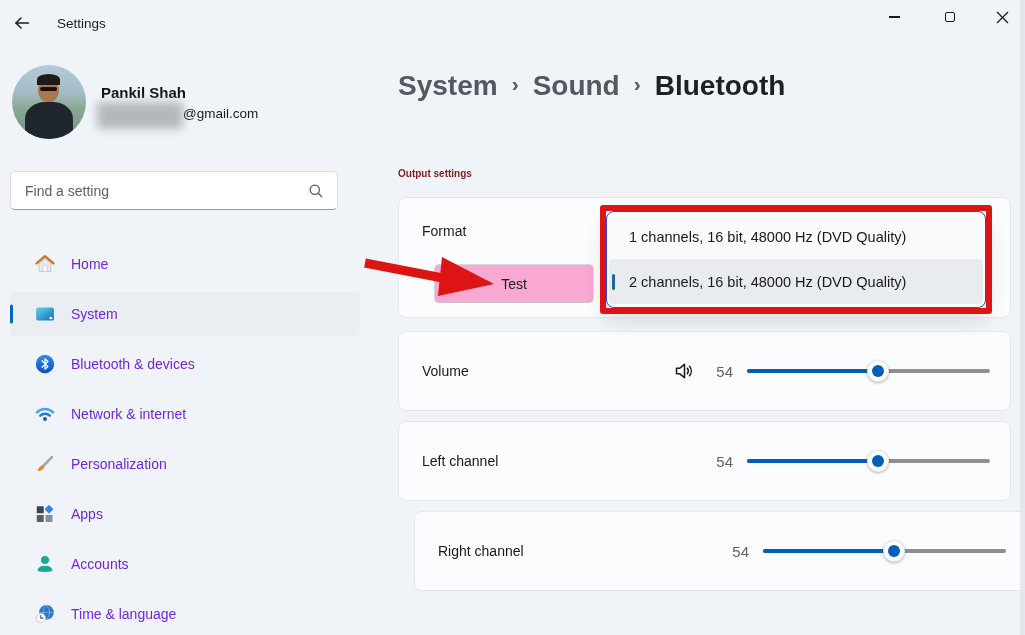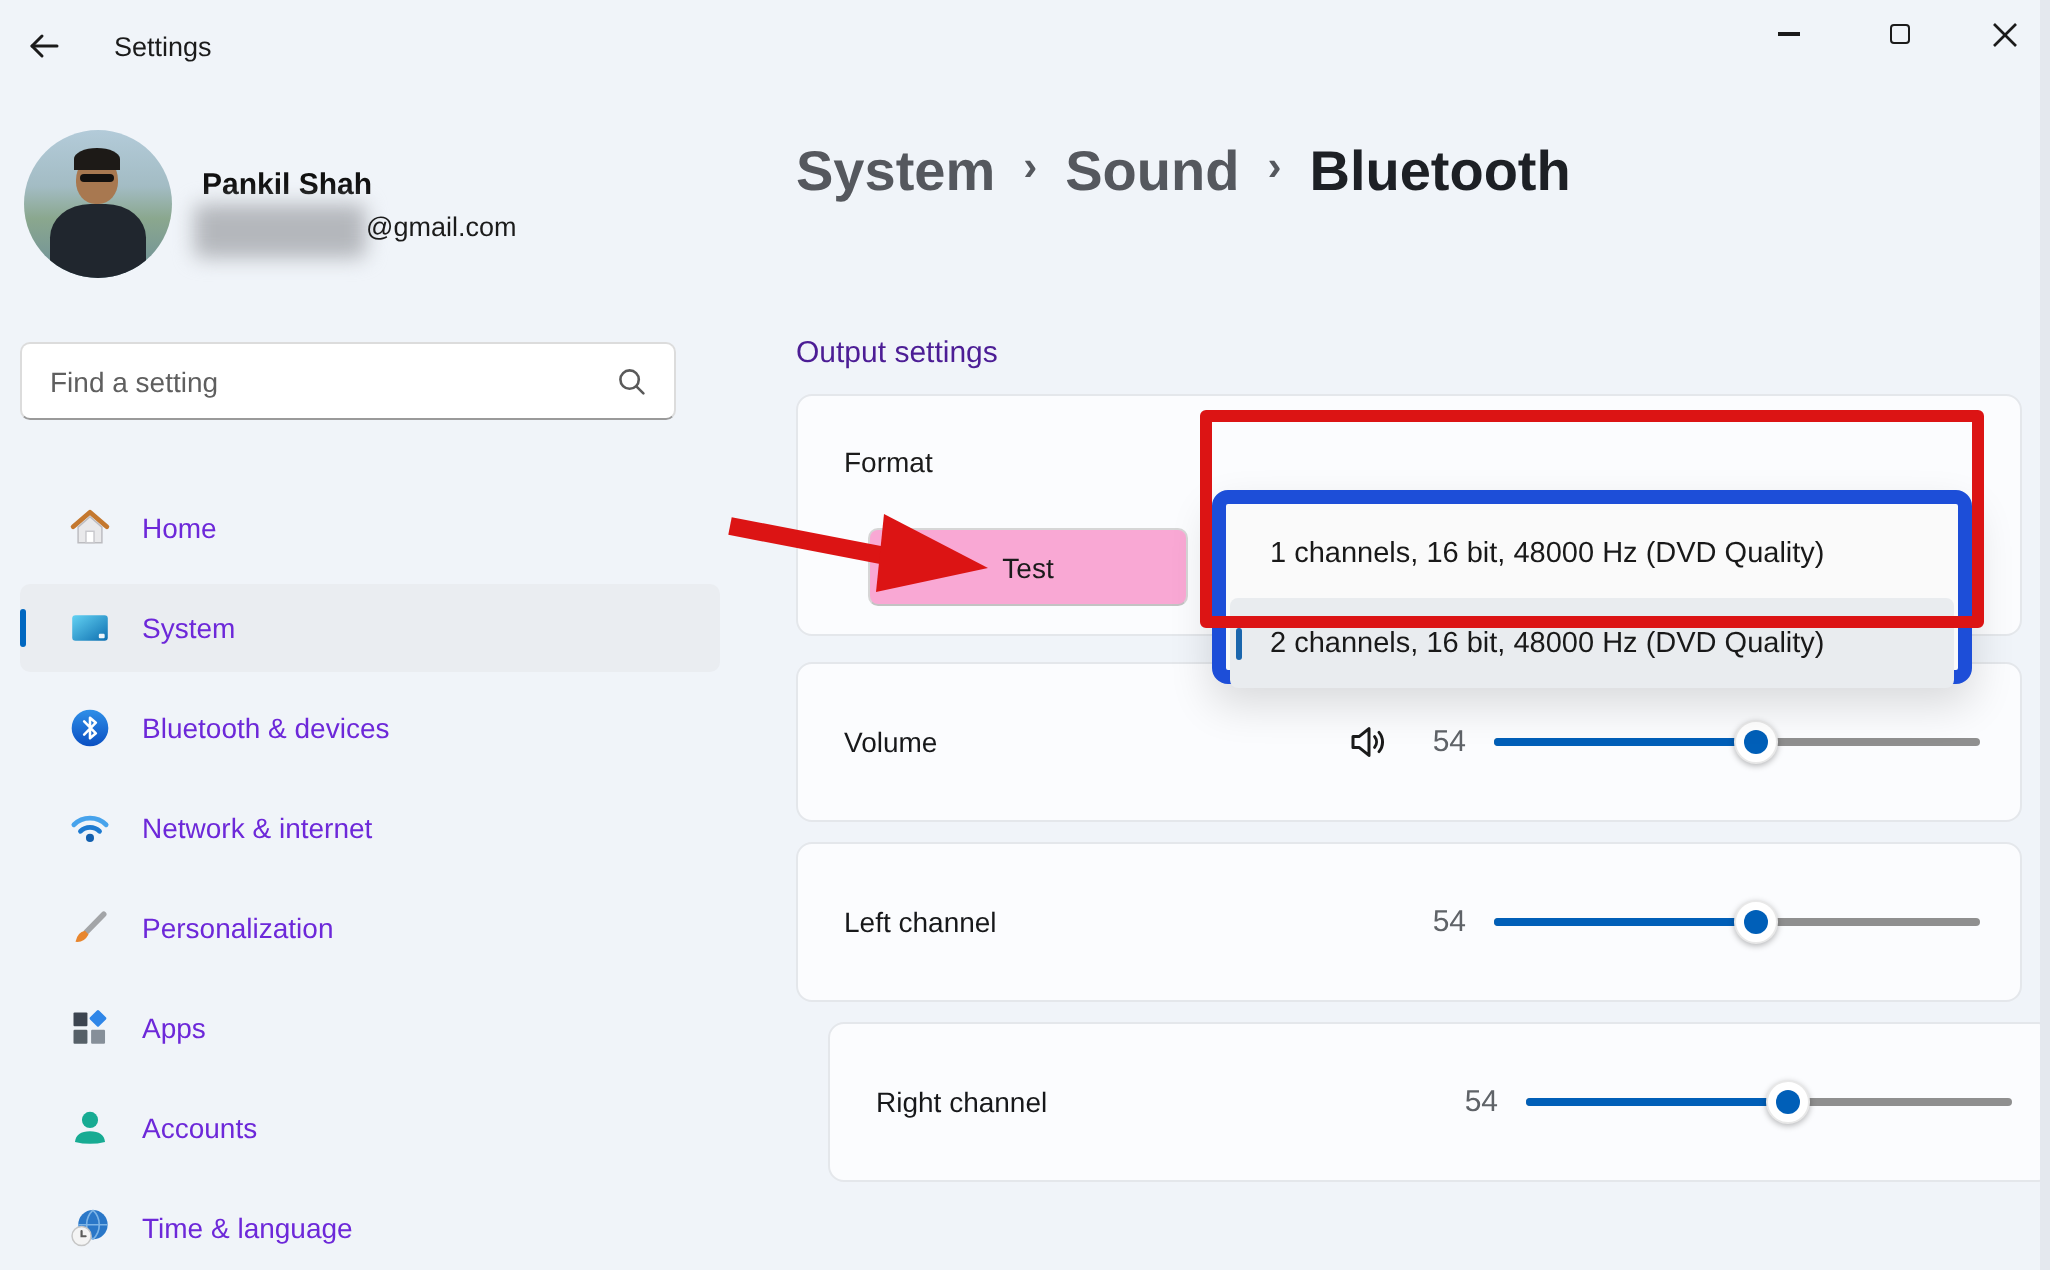--- a/index.html
+++ b/index.html
@@ -44,28 +44,28 @@
   .nav-item.selected { background:var(--selected-item-bg,#eaedf1); }
   .nav-item .pill { position:absolute; left:0; top:50%; transform:translateY(-50%); width:3px; height:19px; border-radius:3px; background:var(--accent,#0067c0); }
   .nav-icon { width:22px; height:22px; display:flex; }
   .nav-label { margin-left:15px; font-size:14px; color:#6d28d9; white-space:nowrap; }
 
   
   .breadcrumb { left:398px; top:70px; font-size:28px; font-weight:600; display:flex; align-items:center; }
   .crumb-dim { color:#55585e; cursor:pointer; }
   .crumb-current { color:#1d2025; }
   .crumb-sep { font-size:21px; color:#55585e; margin:0 14px; position:relative; top:-2px; }
-  .section-heading { left:398px; top:168px; font-size:15px; font-weight:400; color:#4c1d95; }
+  .section-heading { left:398px; top:168px; font-size:10px; font-weight:700; color:#7f1d1d; }
 
   .card { background:#fbfcfe; border:1px solid #e4e7eb; border-radius:8px; }
   .format-card { left:398px; top:197px; width:613px; height:121px; }
   .format-label { position:absolute; left:23px; top:25px; font-size:14px; }
   .test-button { position:absolute; left:35px; top:66px; width:160px; height:39px; background:#f9a8d4; border:1px solid #d6d6d6; border-bottom-color:#c3c3c3; border-radius:5px; font-family:inherit; font-size:14px; color:#1b1b1b; cursor:pointer; }
 
-  .dropdown { left:606px; top:211px; width:380px; height:97px; background:#fafafa; border:7px solid #1d4ed8; border-radius:8px; box-shadow:0 10px 22px rgba(0,0,0,0.14); padding:2px; z-index:4;margin-top:34px; }
+  .dropdown { left:606px; top:211px; width:380px; height:97px; background:#fafafa; border:1px solid #1d4ed8; border-radius:8px; box-shadow:0 10px 22px rgba(0,0,0,0.14); padding:2px; z-index:4; }
   .dd-option { position:relative; height:45px; display:flex; align-items:center; padding-left:20px; border-radius:4px; font-size:14.5px; color:#191919; cursor:pointer; }
   .dd-option.selected { background:#e9ecef; }
   .dd-option .dd-pill { position:absolute; left:3px; top:50%; transform:translateY(-50%); width:3px; height:16px; border-radius:2px; background:#1a66ad; }
 
   .annotation-box { left:600px; top:205px; width:392px; height:109px; border:6px solid var(--annotation-red,#dc1414); border-radius:3px; z-index:6; pointer-events:none; }
   .annotation-arrow { left:358px; top:250px; z-index:7; pointer-events:none; }
 
   .slider-card { left:398px; width:613px; height:80px; }
   .slider-card.volume { top:331px; }
   .slider-card.left   { top:421px; }

